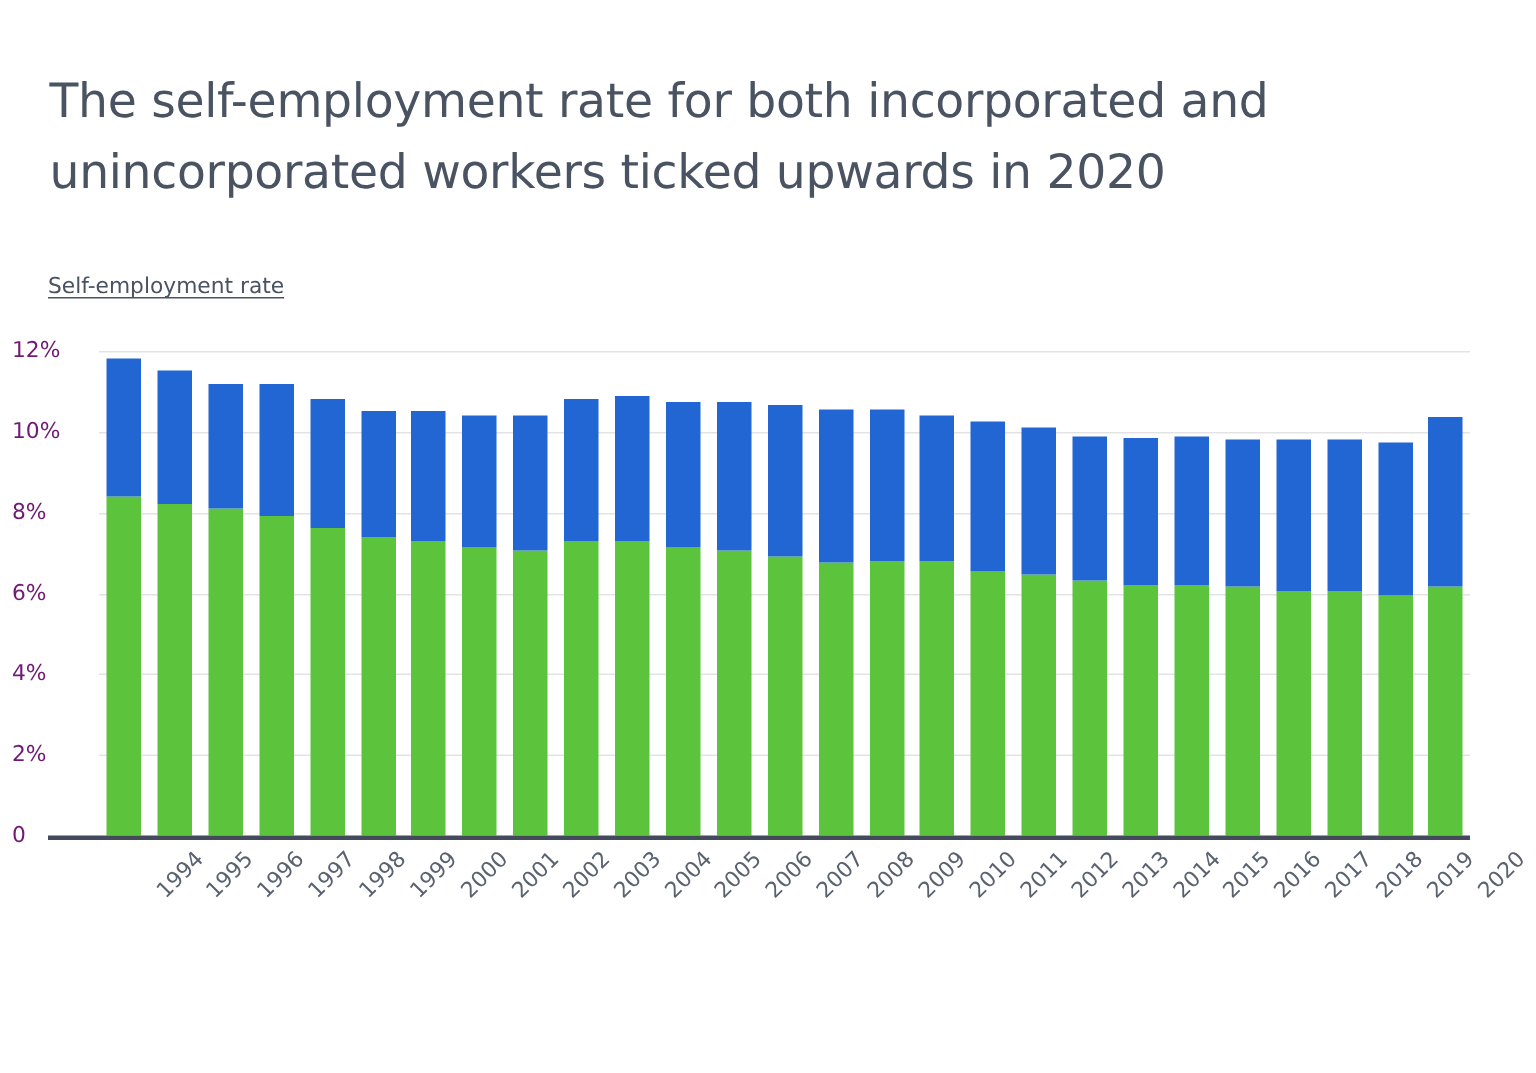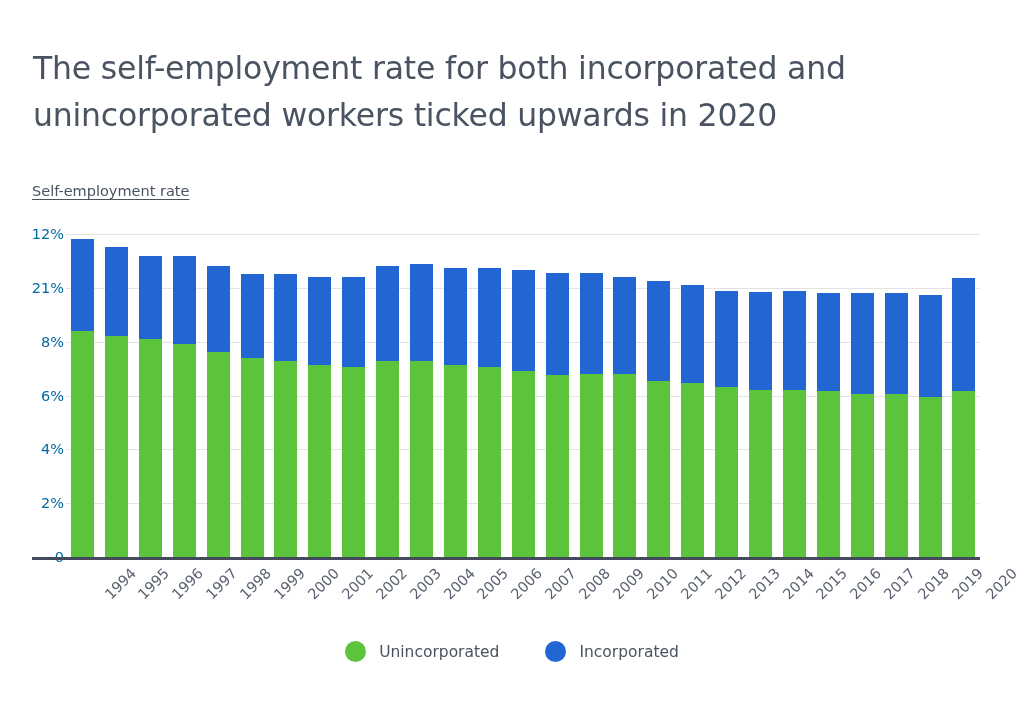--- a/index.html
+++ b/index.html
@@ -52,23 +52,23 @@
   }
   #baseline {
     position: absolute;
     left: 32px; top: 538px;
     width: 948px; height: 3px;
     background: #434a5c;
   }
   .ylabel {
     position: absolute;
     width: 56px;
-    text-align: right;
-    font-size: 14.5px;
-    color: #0369a1;
+    text-align: left;
+    font-size: 14.5px;
+    color: #701a75;
     transform: translateY(-50%);
     left: -58px;
   }
 
   
   .bar {
     position: absolute;
     bottom: 0;
     width: 23px;
   }
@@ -127,21 +127,21 @@
         <div class="gridline" style="top: 107.667px;"></div>
         <div class="gridline" style="top: 53.8333px;"></div>
         <div class="gridline" style="top: 0px;"></div>
       </div>
     <div id="ylabels">
         <div class="ylabel" style="top: 323px;">0</div>
         <div class="ylabel" style="top: 269.167px;">2%</div>
         <div class="ylabel" style="top: 215.333px;">4%</div>
         <div class="ylabel" style="top: 161.5px;">6%</div>
         <div class="ylabel" style="top: 107.667px;">8%</div>
-        <div class="ylabel" style="top: 53.8333px;">21%</div>
+        <div class="ylabel" style="top: 53.8333px;">10%</div>
         <div class="ylabel" style="top: 0px;">12%</div>
       </div>
     <div id="bars">
         <div class="bar" style="left: 5px; height: 317.617px;">
           <div class="seg-green" style="background: rgb(92, 195, 60); bottom: 0px; height: 226.1px;"></div>
           <div class="seg-blue" style="background: rgb(34, 102, 212); bottom: 226.1px; height: 91.5167px;"></div>
         </div>
         <div class="bar" style="left: 38.9px; height: 309.542px;">
           <div class="seg-green" style="background: rgb(92, 195, 60); bottom: 0px; height: 220.717px;"></div>
           <div class="seg-blue" style="background: rgb(34, 102, 212); bottom: 220.717px; height: 88.825px;"></div>
@@ -273,25 +273,15 @@
       <div class="xlabel" style="left: 734.6px;">2013</div>
       <div class="xlabel" style="left: 768.5px;">2014</div>
       <div class="xlabel" style="left: 802.4px;">2015</div>
       <div class="xlabel" style="left: 836.3px;">2016</div>
       <div class="xlabel" style="left: 870.2px;">2017</div>
       <div class="xlabel" style="left: 904.1px;">2018</div>
       <div class="xlabel" style="left: 938px;">2019</div>
       <div class="xlabel" style="left: 971.9px;">2020</div>
     </div>
 
-  <div id="legend">
-      <div class="legend-item">
-        <span class="legend-dot" style="background: rgb(92, 195, 60);"></span>
-        <span class="legend-label">Unincorporated</span>
-      </div>
-      <div class="legend-item">
-        <span class="legend-dot" style="background: rgb(34, 102, 212);"></span>
-        <span class="legend-label">Incorporated</span>
-      </div>
-    </div>
 
 
 </div>
 
 </body></html>

